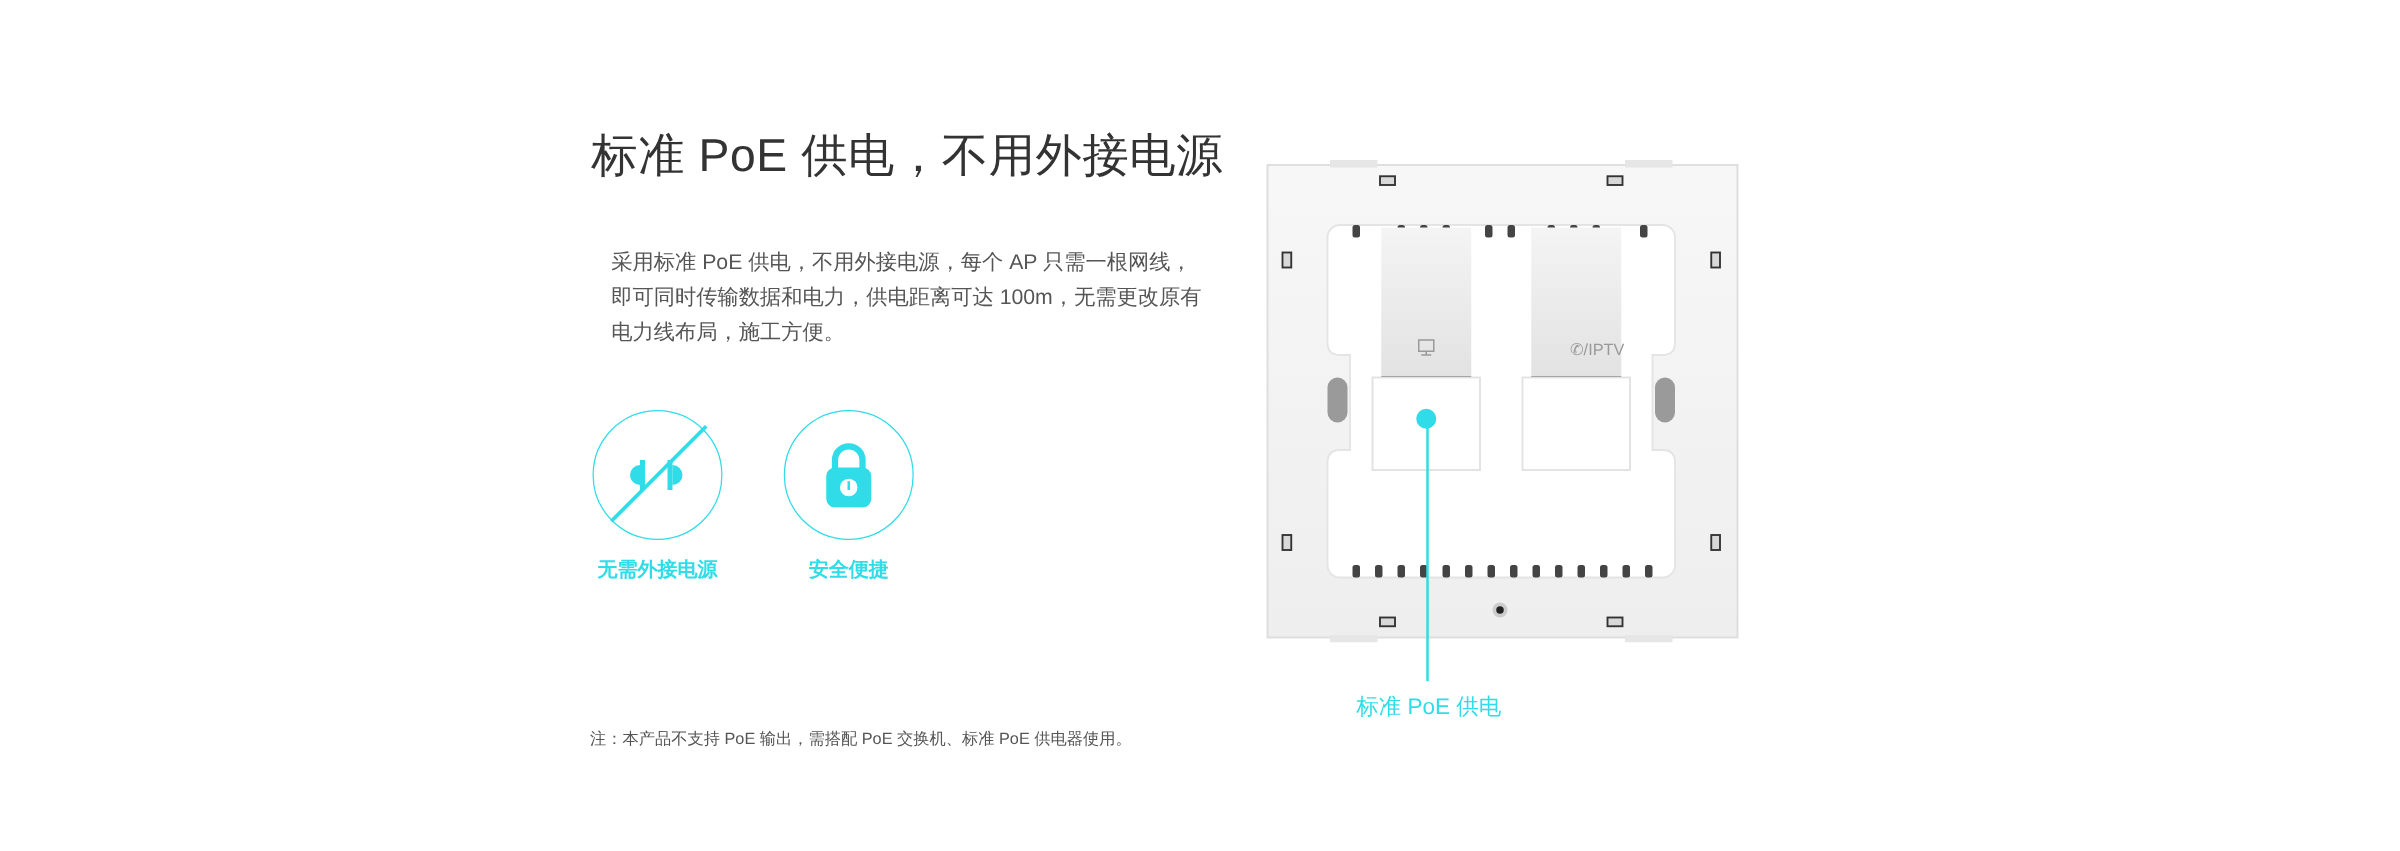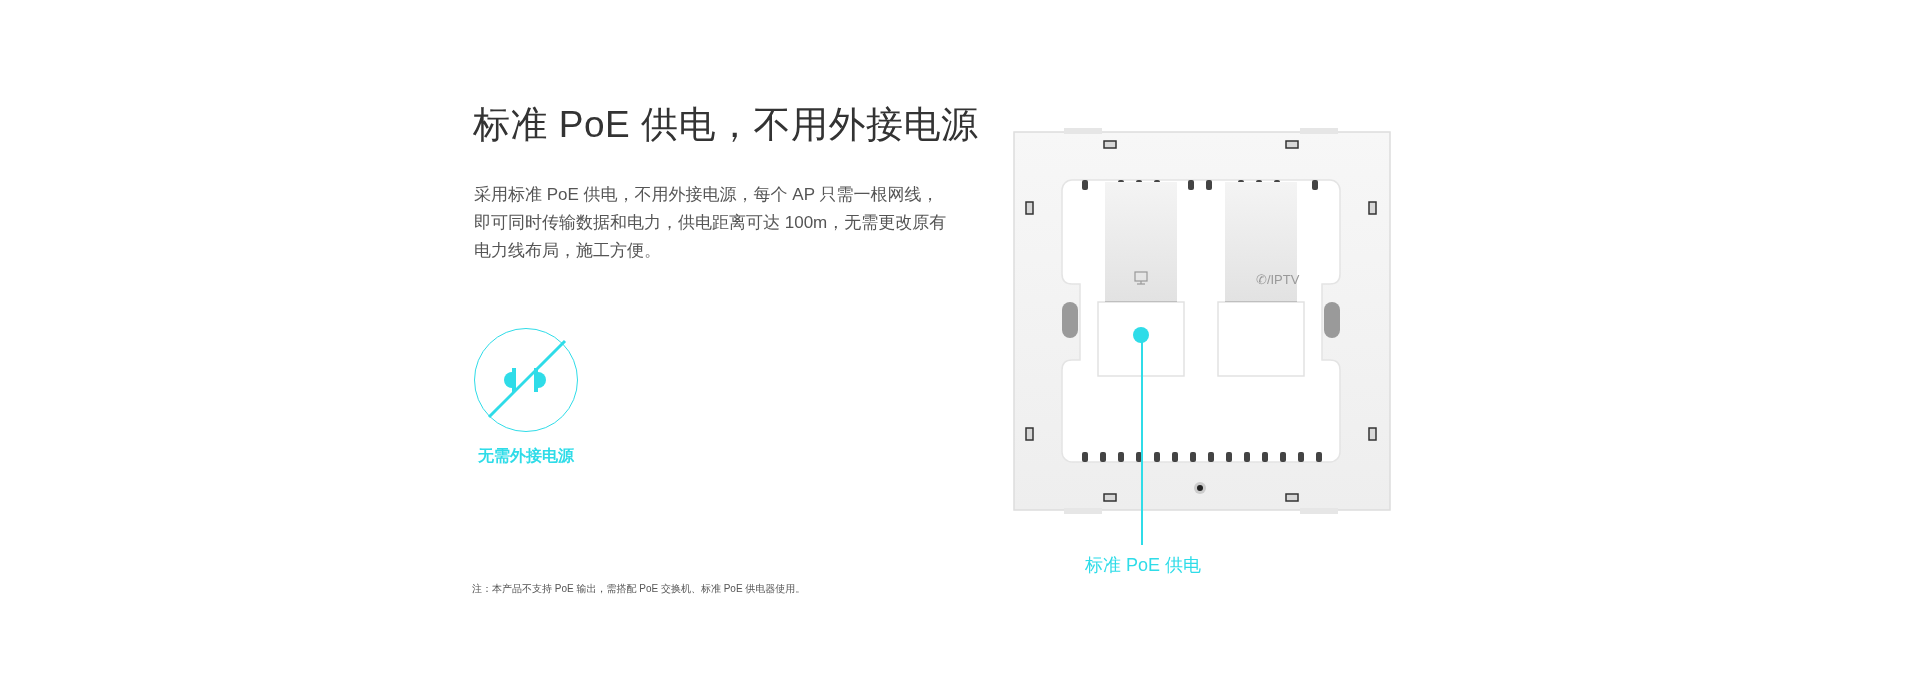--- a/index.html
+++ b/index.html
@@ -1,27 +1,27 @@
 <!DOCTYPE html>
 <html><head>
 <meta charset="utf-8">
 <style>
   html, body { margin:0; padding:0; background:#ffffff; }
   body { width:1920px; height:681px; position:relative; overflow:hidden;
          font-family:"Liberation Sans","DejaVu Sans",sans-serif; color:#333; }
   .title { position:absolute; left:473px; top:100px; font-size:37px; color:#333333;
            letter-spacing:0.5px; font-weight:normal; margin:0; line-height:50px; white-space:nowrap; }
   .desc { position:absolute; left:473px; top:180px; width:480px; font-size:17px;
-          line-height:28px; color:#555555; margin:1px; }
+          line-height:28px; color:#555555; margin:16px; }
   .features { position:absolute; left:473px; top:328px; display:flex; gap:47px; }
   .feature { width:106px; display:flex; flex-direction:column; align-items:center; }
   .circle { width:104px; height:104px; border:1.5px solid #2fdce8; border-radius:50%;
             position:relative; box-sizing:border-box; display:flex; align-items:center; justify-content:center; }
   .feature-label { margin-top:14px; font-size:16px; font-weight:bold; color:#2fdce8; white-space:nowrap; }
-  .note { position:absolute; left:472px; top:582px; font-size:10px; color:#555; white-space:nowrap; }
+  .note { position:absolute; left:472px; top:582px; font-size:13px; color:#555; white-space:nowrap; }
   .device { position:absolute; left:1012px; top:122px; width:382px; height:392px; }
   .callout-line { position:absolute; left:1141px; top:335px; width:1.5px; height:210px; background:#2fdce8; }
   .callout-dot { position:absolute; left:1133px; top:327px; width:16px; height:16px; border-radius:50%; background:#2fdce8; }
   .callout-label { position:absolute; left:1085px; top:553px; font-size:18px; color:#2fdce8; white-space:nowrap; }
 </style>
 </head>
 <body>
 
 <h1 class="title">标准 PoE 供电，不用外接电源</h1>
 
@@ -37,20 +37,31 @@
         <path d="M38 44 A8 8 0 0 0 38 60 Z" fill="#2fdce8"></path>
 
         <path d="M60 40 L64 40 L64 64 L60 64 Z" fill="#2fdce8"></path>
         <path d="M64 44 A8 8 0 0 1 64 60 Z" fill="#2fdce8"></path>
       </svg>
     </div>
     <div class="feature-label">无需外接电源</div>
   </div>
 
 
+  <div class="feature">
+    <div class="circle">
+      <svg width="40" height="52" viewBox="0 0 40 52">
+        <path d="M9 22 V14 A11 11 0 0 1 31 14 V22" fill="none" stroke="#2fdce8" stroke-width="5"></path>
+        <rect x="2" y="20" width="36" height="32" rx="7" fill="#2fdce8"></rect>
+        <circle cx="20" cy="36" r="7" fill="#ffffff"></circle>
+        <rect x="19" y="31" width="2" height="7" fill="#2fdce8"></rect>
+      </svg>
+    </div>
+    <div class="feature-label">安全便捷</div>
+  </div>
 </div>
 
 <div class="note">注：本产品不支持 PoE 输出，需搭配 PoE 交换机、标准 PoE 供电器使用。</div>
 
 <svg class="device" viewBox="0 0 382 392">
   <defs>
     <linearGradient id="plate" x1="0" y1="0" x2="0" y2="1">
       <stop offset="0" stop-color="#f7f7f7"></stop>
         <stop offset="1" stop-color="#eeeeee"></stop>
     </linearGradient>

